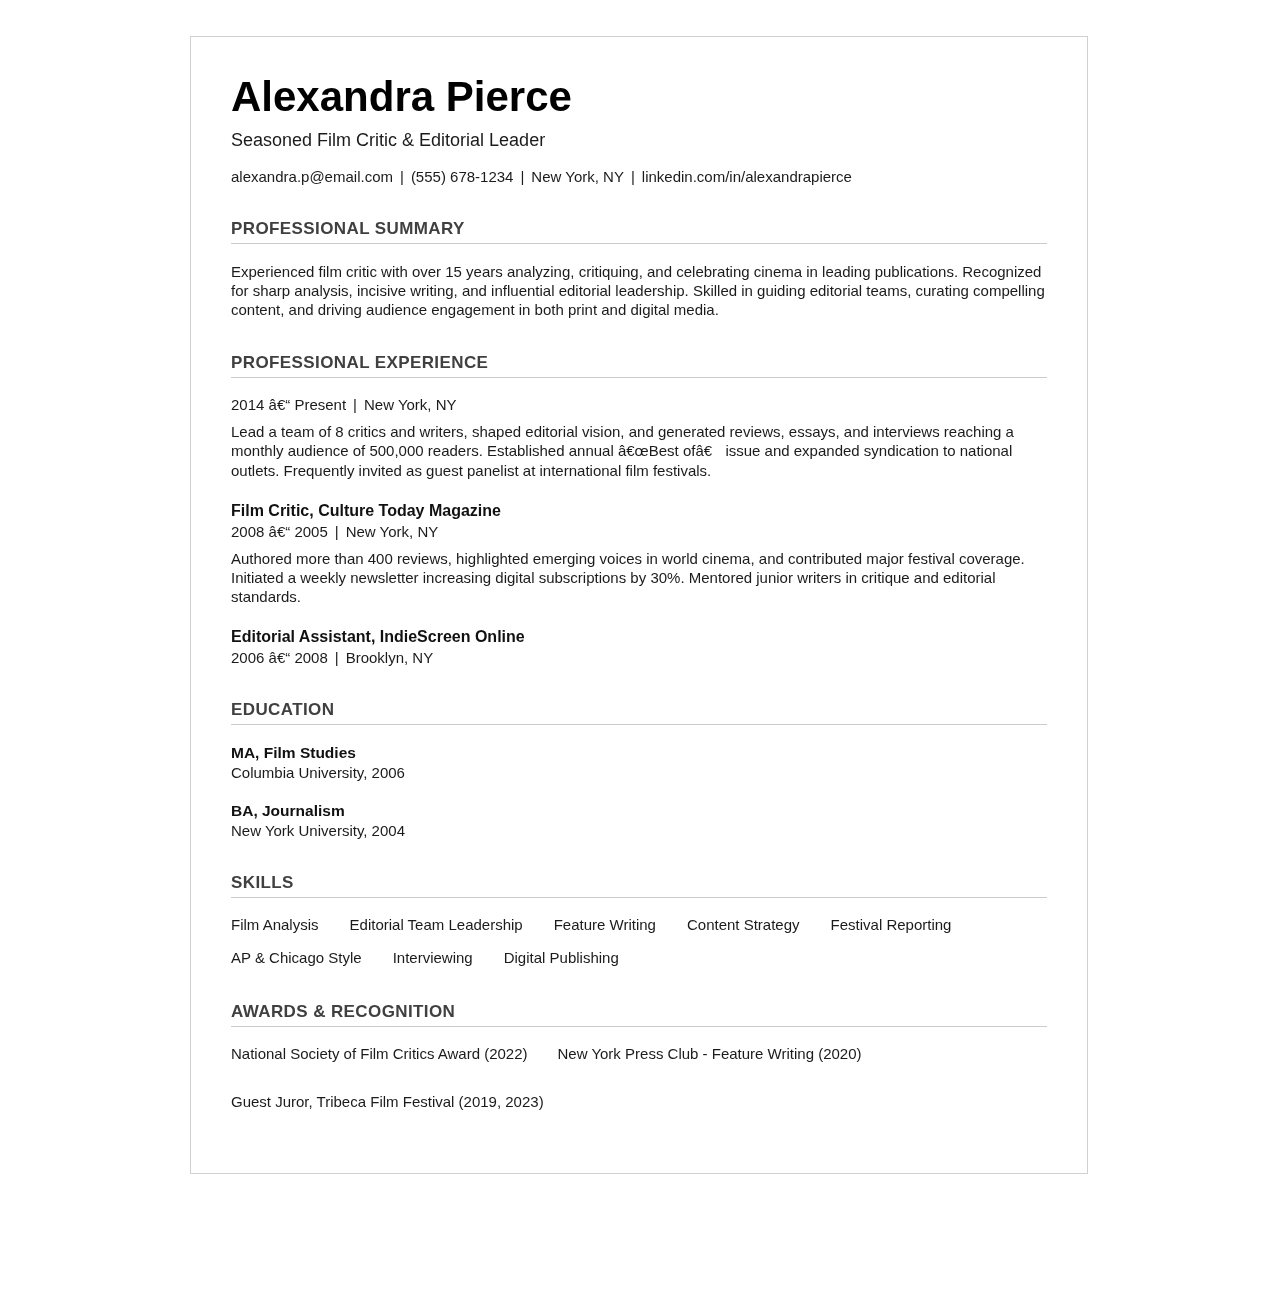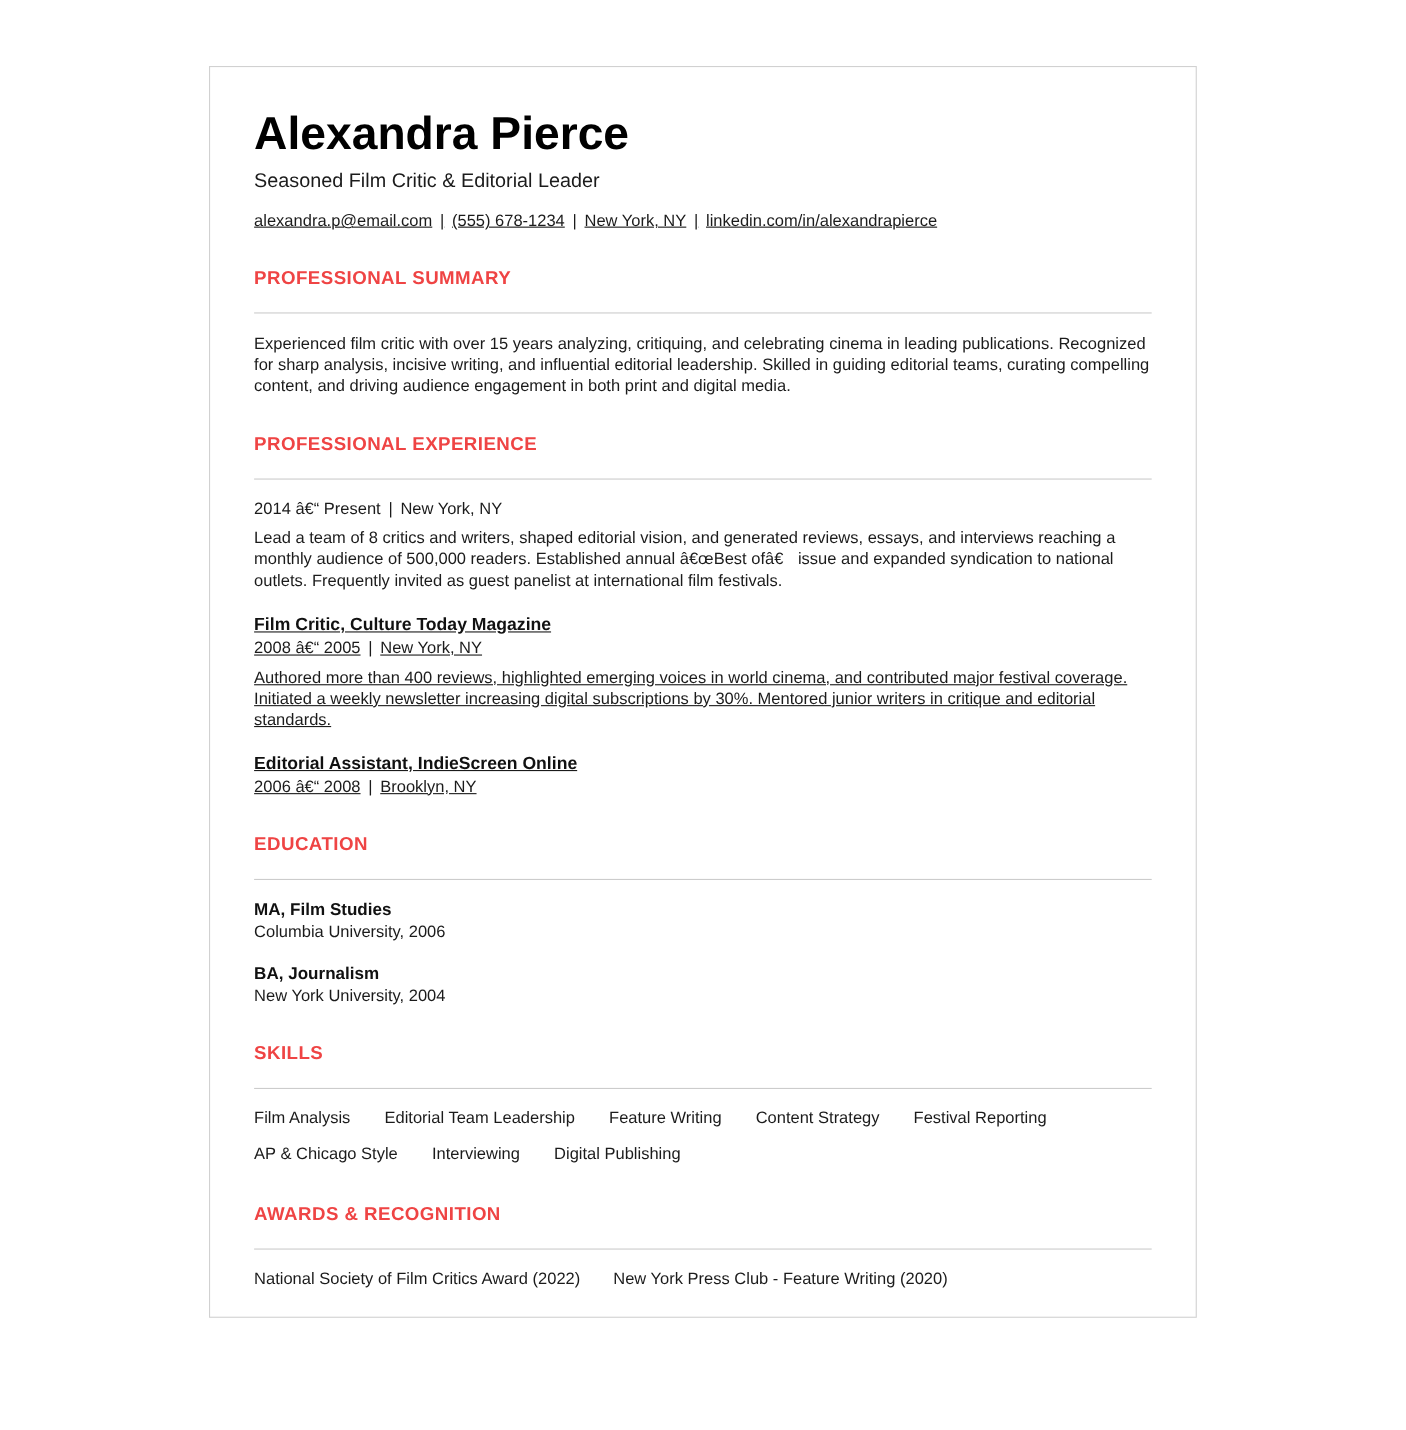--- a/index.html
+++ b/index.html
@@ -11,21 +11,21 @@
     color: #1b1b1b;
   }
   .page {
     width: 1278px;
     min-height: 1300px;
     background: #ffffff;
   }
   .card {
     width: 898px;
     height: 1138px;
-    margin: 60px auto 0 auto;
+    margin: 36px auto 0 auto;
     border: 1px solid #d1d1d1;
     background: #ffffff;
     padding: 36px 40px 40px 40px;
     overflow: hidden;
   }
   
   .name {
     font-size: 42px;
     font-weight: bold;
     color: #000000;
@@ -34,42 +34,41 @@
   }
   .subtitle {
     font-size: 18px;
     margin: 0 0 17px 0;
     color: #1b1b1b;
   }
   .contact {
     font-size: 15px;
     margin: 0;
     color: #1b1b1b;
-    text-decoration: underline;
   }
   .sep { margin: 0 7px; }
   
   section { margin-top: 34px; }
   .sec-h {
     font-size: 17px;
     font-weight: bold;
-    color: #ef4444;
+    color: #404040;
     letter-spacing: 0.4px;
     margin: 0 0 18px 0;
-    padding-bottom: 21px;
+    padding-bottom: 4px;
     border-bottom: 1px solid #cccccc;
   }
   .body-text {
     font-size: 15px;
     line-height: 1.27;
     margin: 0;
   }
   
   .job { margin-top: 0; }
-  .job + .job { margin-top: 21px; text-decoration: underline; }
+  .job + .job { margin-top: 21px; }
   .job-title {
     font-size: 16px;
     font-weight: bold;
     margin: 0;
     line-height: 1.25;
     color: #111111;
   }
   .job-meta {
     font-size: 15px;
     margin: 2px 0 9px 0;

